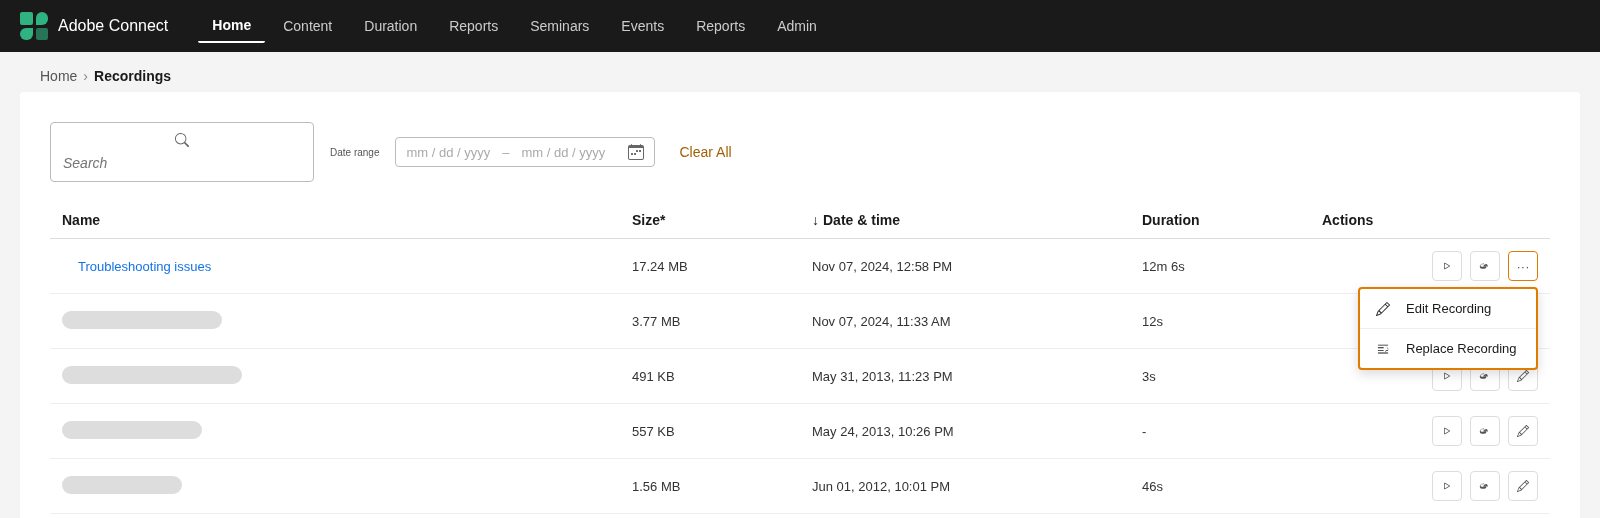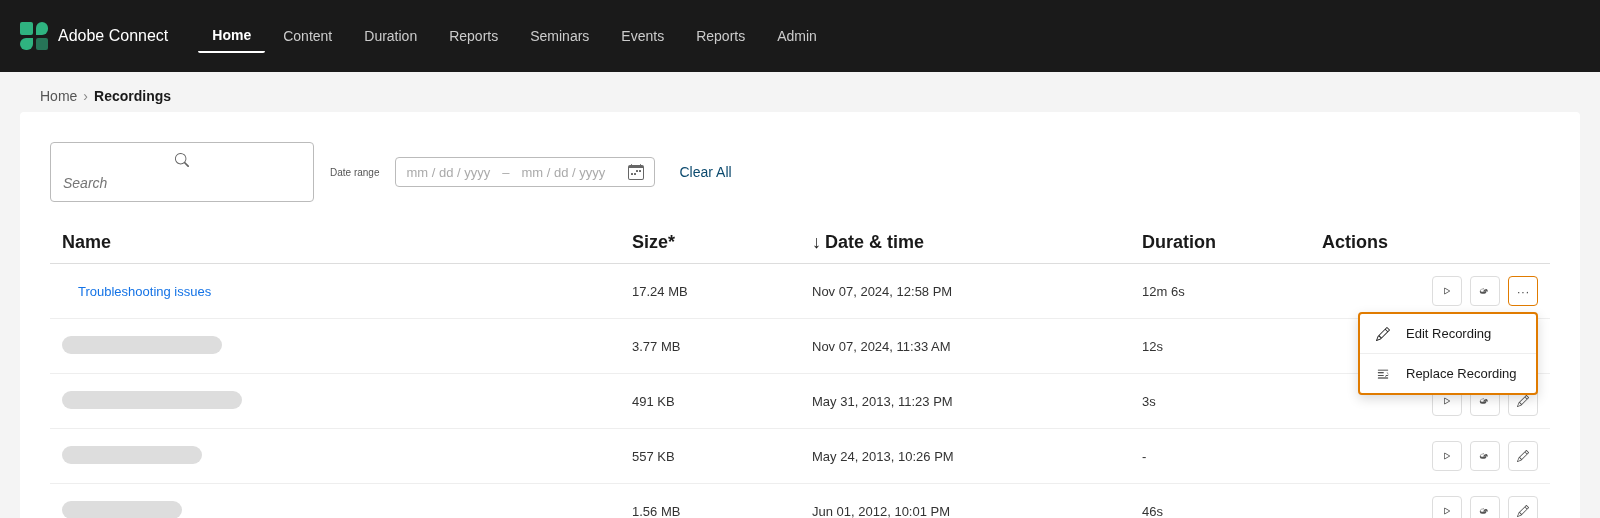--- a/index.html
+++ b/index.html
@@ -3,21 +3,21 @@
   <meta charset="utf-8">
   <style>
     * { box-sizing: border-box; margin: 0; padding: 0; }
     body { font-family: -apple-system, BlinkMacSystemFont, "Segoe UI", Arial, sans-serif; background: #f4f4f4; font-size: 14px; }
 
     
     .topnav {
       background: #1a1a1a;
       display: flex;
       align-items: center;
-      height: 72px;
+      height: 52px;
       padding: 0 20px;
       gap: 0;
     }
     .topnav-logo {
       display: flex;
       align-items: center;
       gap: 10px;
       margin-right: 30px;
     }
     .topnav-logo-text {
@@ -106,36 +106,36 @@
       padding: 6px 10px;
       background: #fff;
       gap: 8px;
       min-width: 260px;
     }
     .date-range-input span { color: #aaa; font-size: 13px; }
     .calendar-icon { color: #666; cursor: pointer; }
     .clear-all-btn {
       background: transparent;
       border: none;
-      color: #0c4a6e;
+      color: #a16207;
       font-size: 14px;
       cursor: pointer;
       padding: 6px 8px;
     }
 
     
     .recordings-table {
       width: 100%;
       border-collapse: collapse;
     }
     .recordings-table th {
       text-align: left;
       padding: 10px 12px;
       font-weight: 700;
-      font-size: 18px;
+      font-size: 14px;
       color: #1a1a1a;
       border-bottom: 1.5px solid #ddd;
       white-space: nowrap;
     }
     .recordings-table th.sortable { cursor: pointer; }
     .sort-arrow { margin-right: 4px; }
     .recordings-table td {
       padding: 12px 12px;
       border-bottom: 1px solid #eee;
       font-size: 13px;

